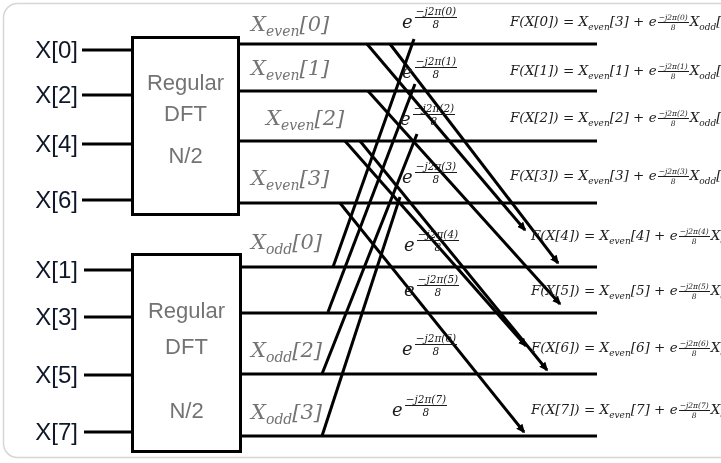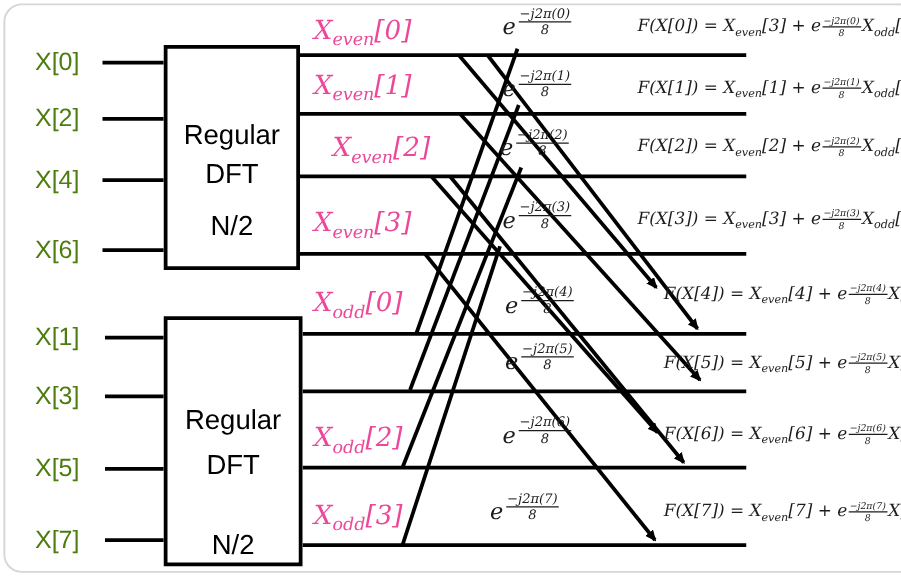--- a/index.html
+++ b/index.html
@@ -1,28 +1,28 @@
 <!DOCTYPE html>
 <html><head>
 <meta charset="utf-8">
 <style>
   html,body{margin:0;padding:0;background:#ffffff;}
   .stage{position:relative;width:721px;height:463px;background:#ffffff;overflow:hidden;
          font-family:"Liberation Sans",sans-serif;}
   .stage svg{position:absolute;left:0;top:0;}
   .abs{position:absolute;}
   
-  .in-label{width:50px;height:24px;line-height:24px;text-align:left;
-            font-size:20px;color:#4d7c0f;letter-spacing:0px;}
+  .in-label{width:50px;height:24px;line-height:24px;text-align:right;
+            font-size:24px;color:#0f172a;letter-spacing:0px;}
   
   .dftbox{border:3px solid #000;background:#fff;box-sizing:border-box;}
   .dftbox span{position:absolute;left:0;width:100%;text-align:center;
-               font-size:22px;color:#000000;line-height:24px;margin-top:25px;}
-  
-  .wl{font-family:"DejaVu Serif",serif;font-style:italic;font-size:21px;color:#ec4899;
+               font-size:22px;color:#737373;line-height:24px;}
+  
+  .wl{font-family:"DejaVu Serif",serif;font-style:italic;font-size:21px;color:#737373;
       white-space:nowrap;line-height:24px;}
   .wl sub{font-size:14px;line-height:0;}
   
   .tw{display:flex;align-items:flex-start;font-family:"DejaVu Serif",serif;
       font-style:italic;color:#1c1c1c;white-space:nowrap;}
   .tw .tw-e{font-size:18px;line-height:22px;margin-top:6px;}
   .tw .frac{display:inline-flex;flex-direction:column;align-items:center;
             font-size:10.5px;line-height:1.15;margin-left:2px;}
   .tw .frac .num{border-bottom:1px solid #1c1c1c;padding:0 1px;}
   

